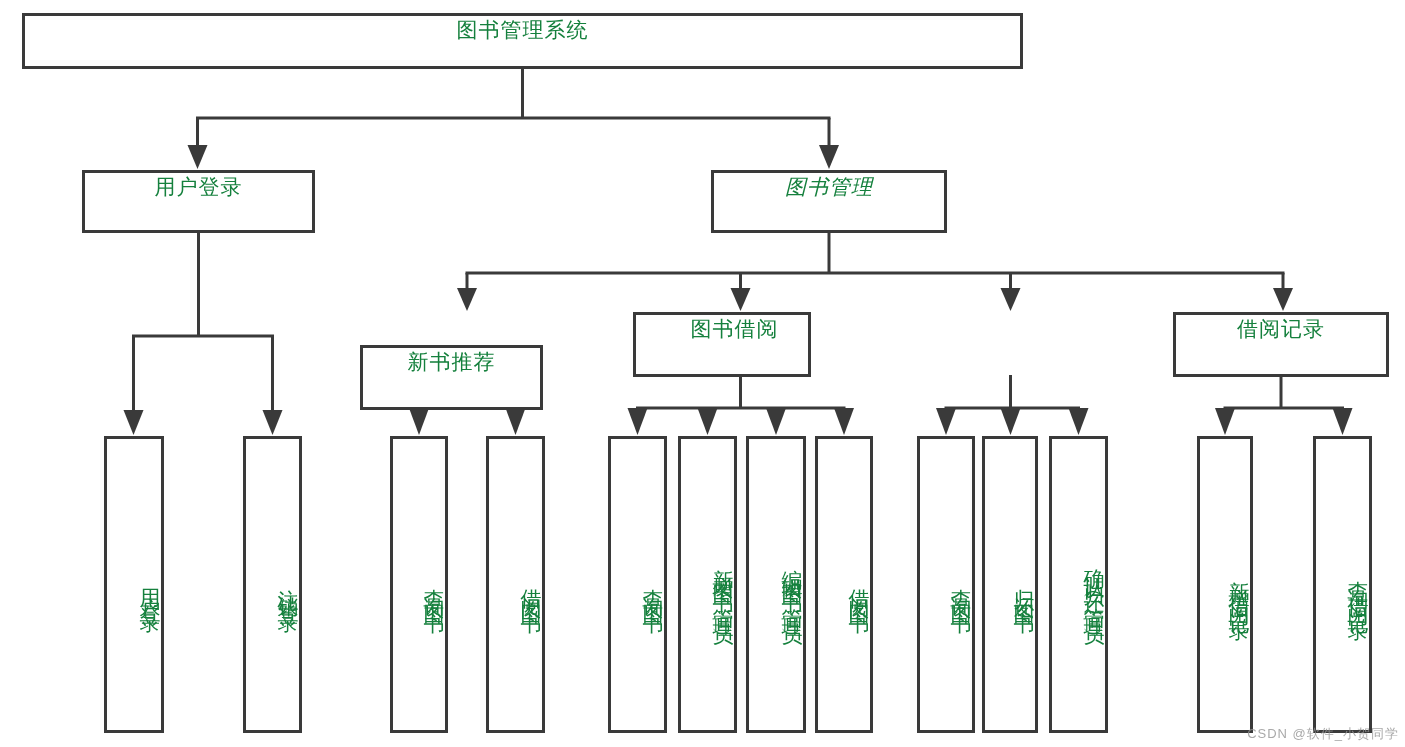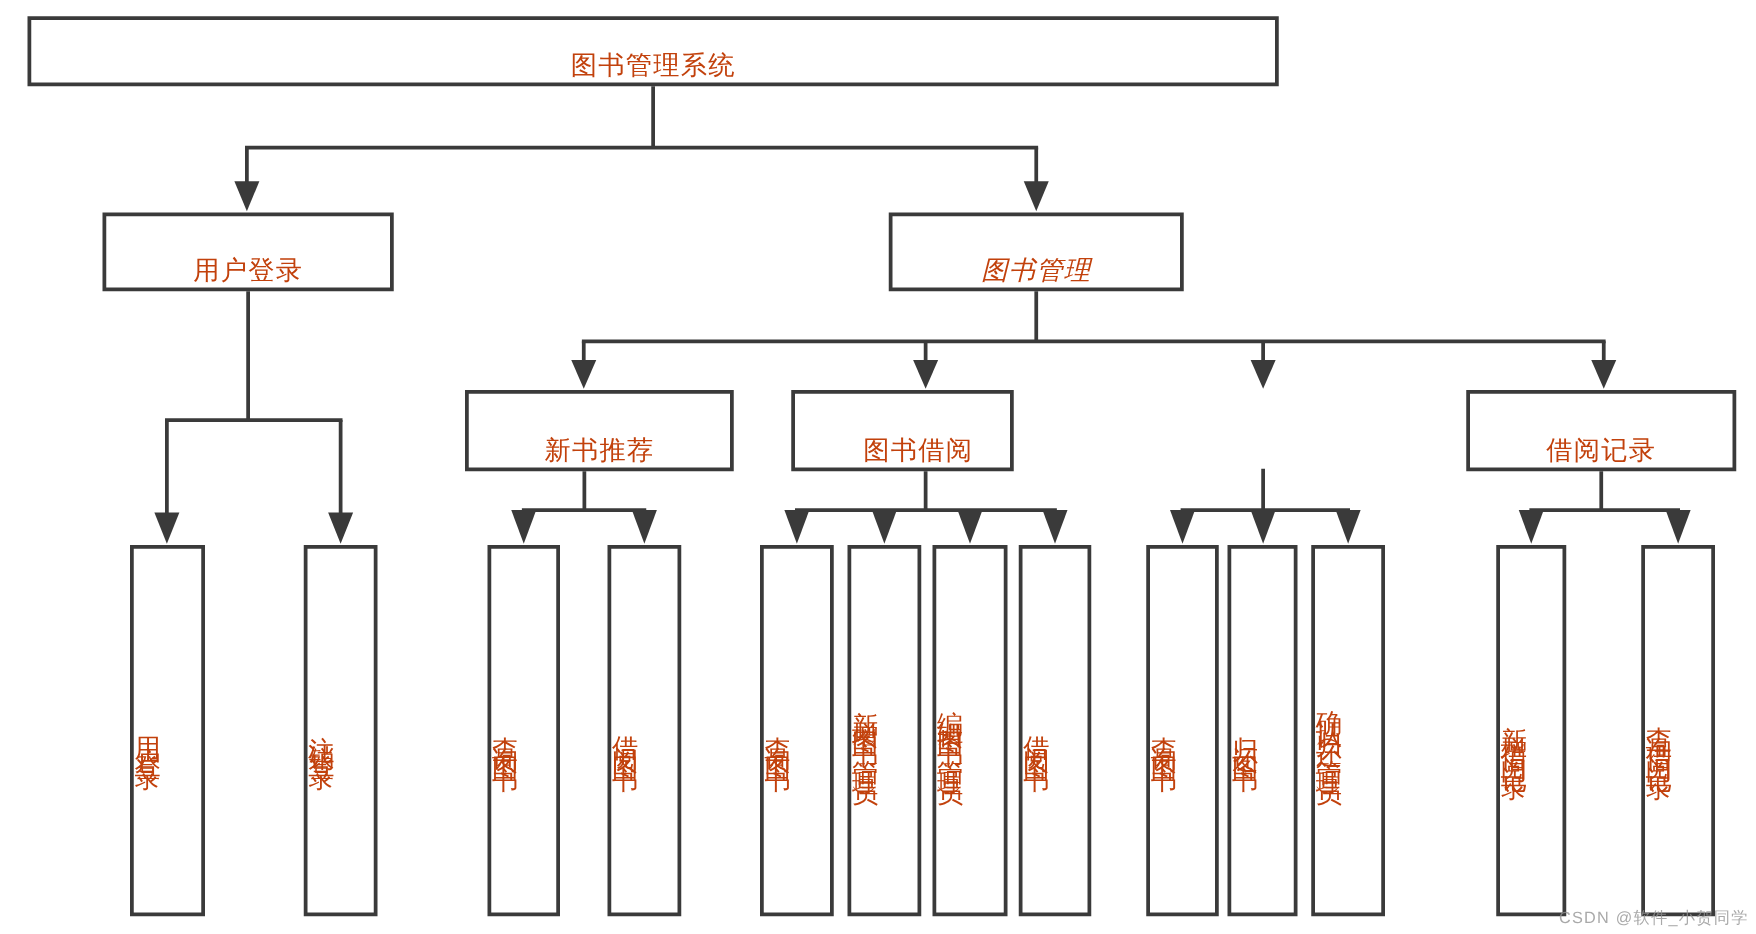--- a/index.html
+++ b/index.html
@@ -9,42 +9,42 @@
     background:#ffffff;
     font-family:"Liberation Sans","DejaVu Sans",sans-serif;
     overflow:hidden;
   }
   .connectors{position:absolute;left:0;top:0;z-index:1;}
   .nodebox{
     position:absolute;
     box-sizing:border-box;
     border:3px solid #3a3a3a;
     background:#ffffff;
-    display:flex;align-items:flex-end;justify-content:center;
-    color:#c2410c;
+    display:flex;align-items:flex-start;justify-content:center;
+    color:#15803d;
     font-size:21px;
     z-index:2;
     text-align:center;
   }
   .hbox{letter-spacing:1px;}
   .vbox{
     top:436px;height:297px;
     writing-mode:vertical-rl;
     letter-spacing:8px;
     line-height:1;
     padding-top:6px;
   }
   
   .n-root{left:22px;top:13px;width:1001px;height:56px;}
   
   .n-user-login{left:82px;top:170px;width:233px;height:63px;}
   .n-book-mgmt{left:711px;top:170px;width:236px;height:63px;font-style:italic;}
   
   .lvl3{top:312px;height:65px;}
-  .n-new-book-rec{left:372px;width:215px;}
+  .n-new-book-rec{left:360px;width:183px;margin-top:33px;}
   .n-book-borrow{left:633px;width:178px;padding-left:25px;}
   .n-current-borrow{left:903px;width:215px;}
   .n-borrow-record{left:1173px;width:216px;}
   
   .n-ul-login{left:104px;width:60px;}
   .n-ul-logout{left:243px;width:59px;}
   .n-nb-query{left:390px;width:58px;}
   .n-nb-borrow{left:486px;width:59px;}
   .n-bb-query{left:608px;width:59px;}
   .n-bb-add{left:678px;width:59px;}

